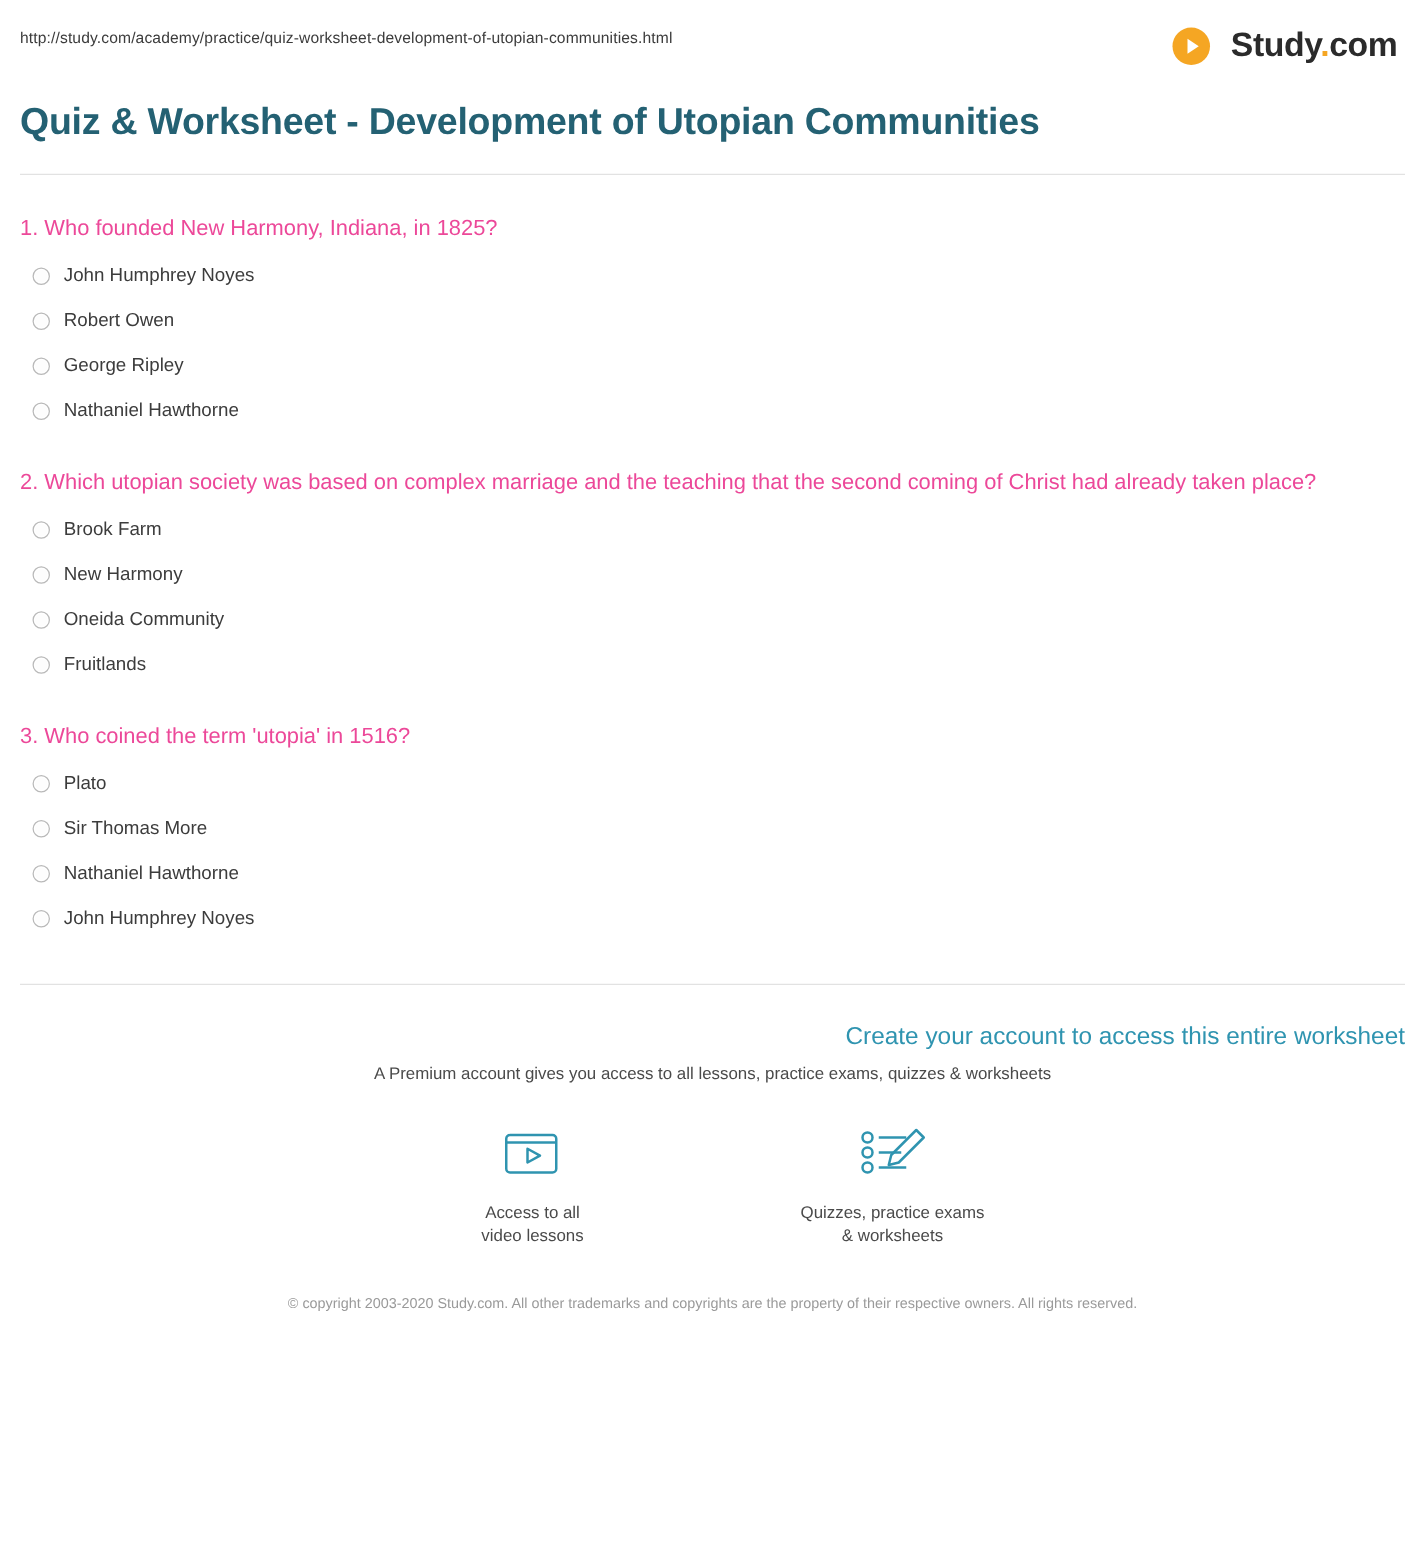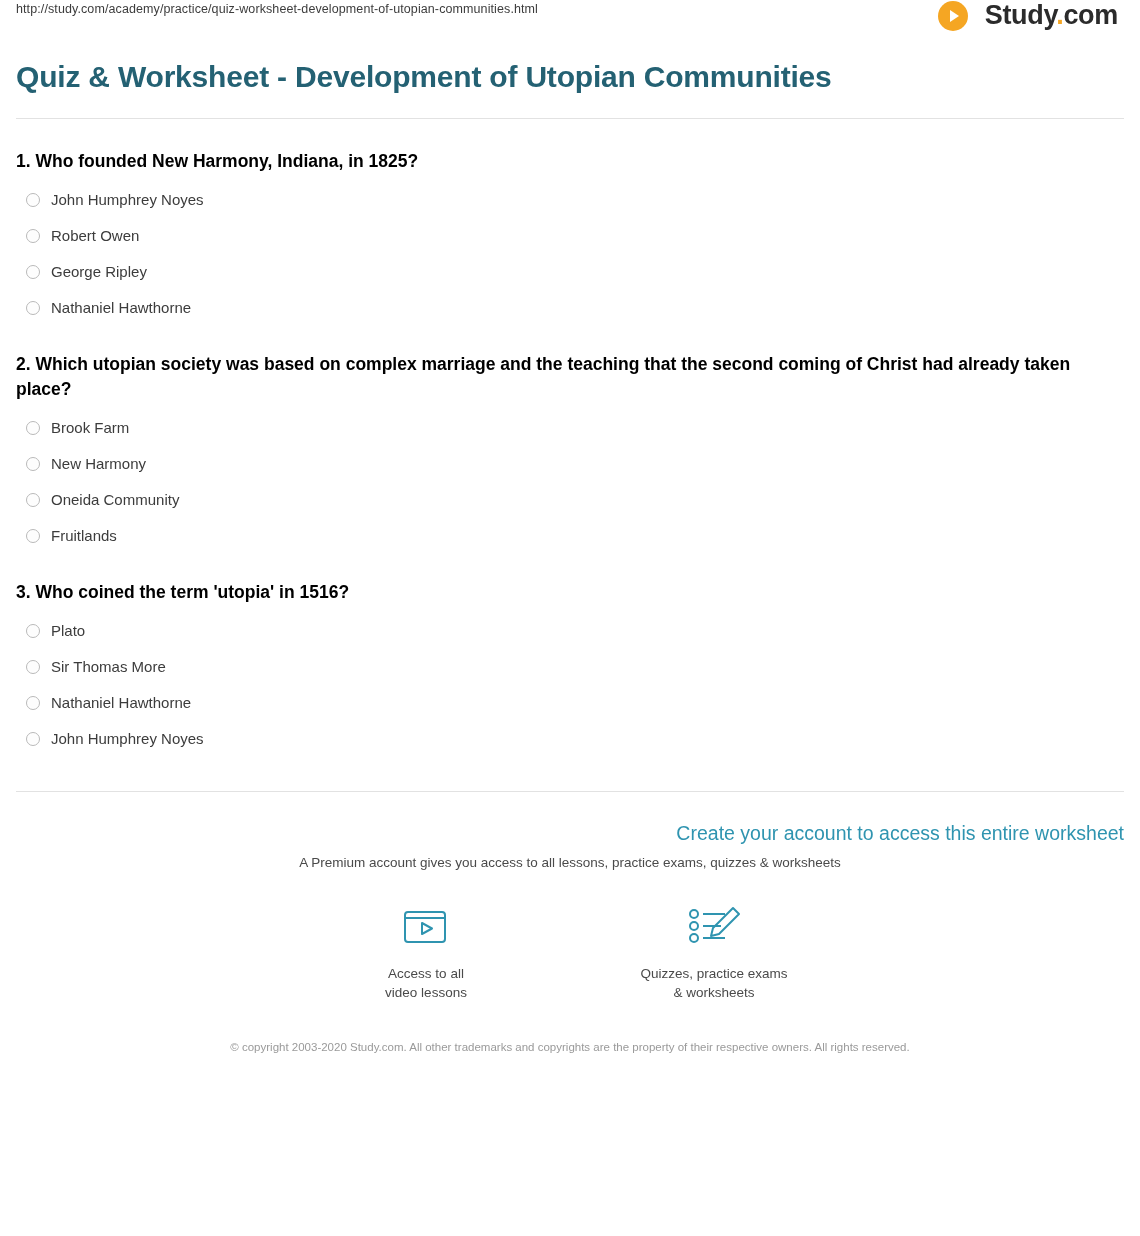--- a/index.html
+++ b/index.html
@@ -18,21 +18,21 @@
     width: 1140px;
     box-sizing: border-box;
     padding: 0 16px;
     position: relative;
   }
   
   .topbar {
     display: flex;
     align-items: flex-start;
     justify-content: space-between;
-    padding-top: 0;
+    padding-top: 21px;
     min-height: 44px;
   }
   .url {
     font-size: 12.5px;
     color: #3c3c3c;
     letter-spacing: 0.1px;
     padding-top: 2px;
   }
   .logo {
     display: flex;
@@ -80,22 +80,22 @@
     border: none;
     border-top: 1px solid #e2e2e2;
     margin: 22px 0 0 0;
   }
 
   
   .questions { margin-top: 4px; }
   .question-block { padding-top: 26px; }
   .question-text {
     font-size: 17.5px;
-    font-weight: bold;
-    color: #000000;
+    font-weight: normal;
+    color: #ec4899;
     line-height: 1.42;
     margin: 0 0 8px 0;
   }
   .options { margin: 0; padding: 0; list-style: none; }
   .option {
     display: flex;
     align-items: center;
     gap: 11px;
     padding: 9px 0 9px 10px;
     font-size: 15px;

